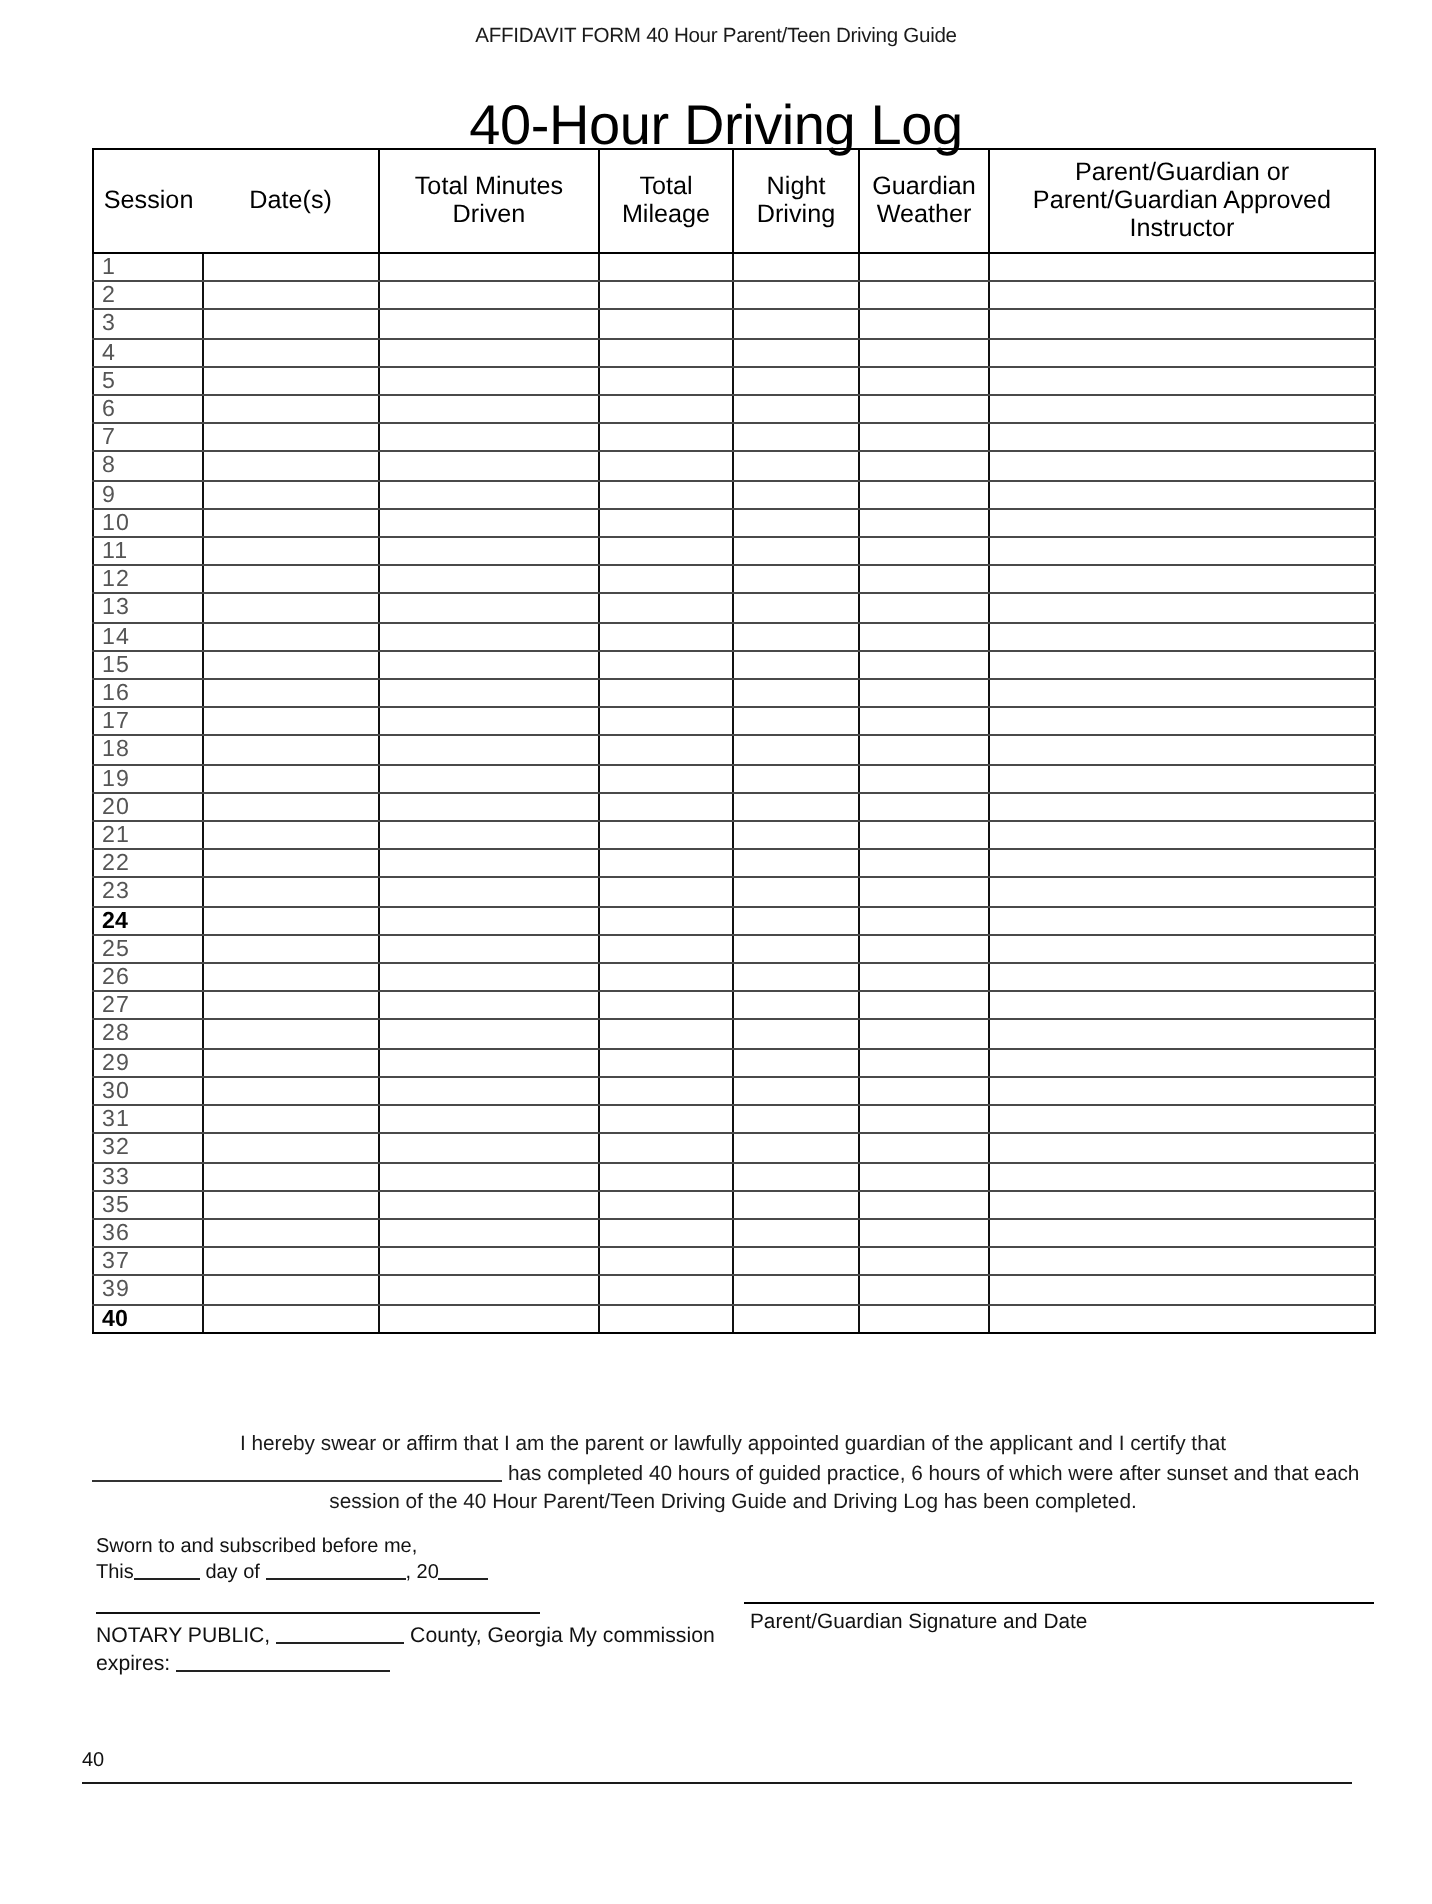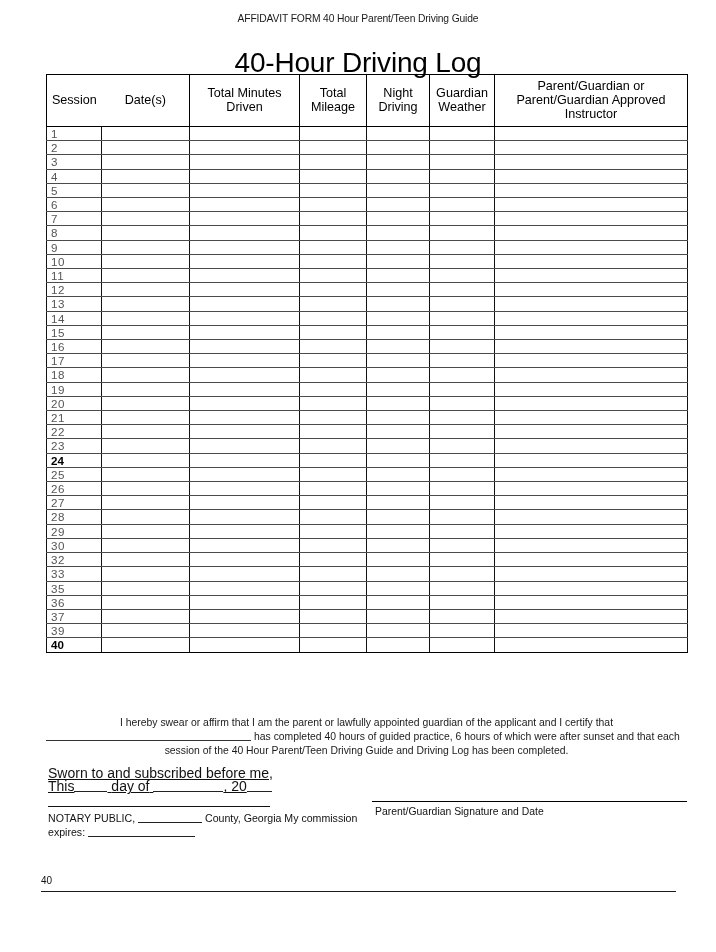--- a/index.html
+++ b/index.html
@@ -150,24 +150,23 @@
     vertical-align: -1px;
     margin-right: 3px;
   }
 
   
   .notary {
     position: absolute;
     left: 48px;
     top: 767px;
     width: 300px;
-    font-size: 14px;
+    font-size: 10px;
     line-height: 13.4px;
     color: #111;
-    text-decoration: underline;
   }
   .notary .nline { display: block; white-space: nowrap; }
   .ul-sm { display: inline-block; width: 33px; border-bottom: 1px solid #222; height: 9px; vertical-align: -1px; }
   .ul-md { display: inline-block; width: 70px; border-bottom: 1px solid #222; height: 9px; vertical-align: -1px; }
   .ul-xs { display: inline-block; width: 25px; border-bottom: 1px solid #222; height: 9px; vertical-align: -1px; }
   .ul-nc { display: inline-block; width: 64px; border-bottom: 1px solid #222; height: 9px; vertical-align: -1px; }
   .ul-exp { display: inline-block; width: 107px; border-bottom: 1px solid #222; height: 9px; vertical-align: -1px; }
 
   .notary-rule {
     position: absolute;
@@ -522,20 +521,29 @@
           <tr class="row">
             <td class="cell-session">30</td>
             <td class="cell-dates"></td>
             <td class="cell-minutes"></td>
             <td class="cell-mileage"></td>
             <td class="cell-night"></td>
             <td class="cell-weather"></td>
             <td class="cell-parent"></td>
           </tr>
           <tr class="row">
+            <td class="cell-session">31</td>
+            <td class="cell-dates"></td>
+            <td class="cell-minutes"></td>
+            <td class="cell-mileage"></td>
+            <td class="cell-night"></td>
+            <td class="cell-weather"></td>
+            <td class="cell-parent"></td>
+          </tr>
+          <tr class="row">
             <td class="cell-session">32</td>
             <td class="cell-dates"></td>
             <td class="cell-minutes"></td>
             <td class="cell-mileage"></td>
             <td class="cell-night"></td>
             <td class="cell-weather"></td>
             <td class="cell-parent"></td>
           </tr>
           <tr class="row">
             <td class="cell-session">33</td>

